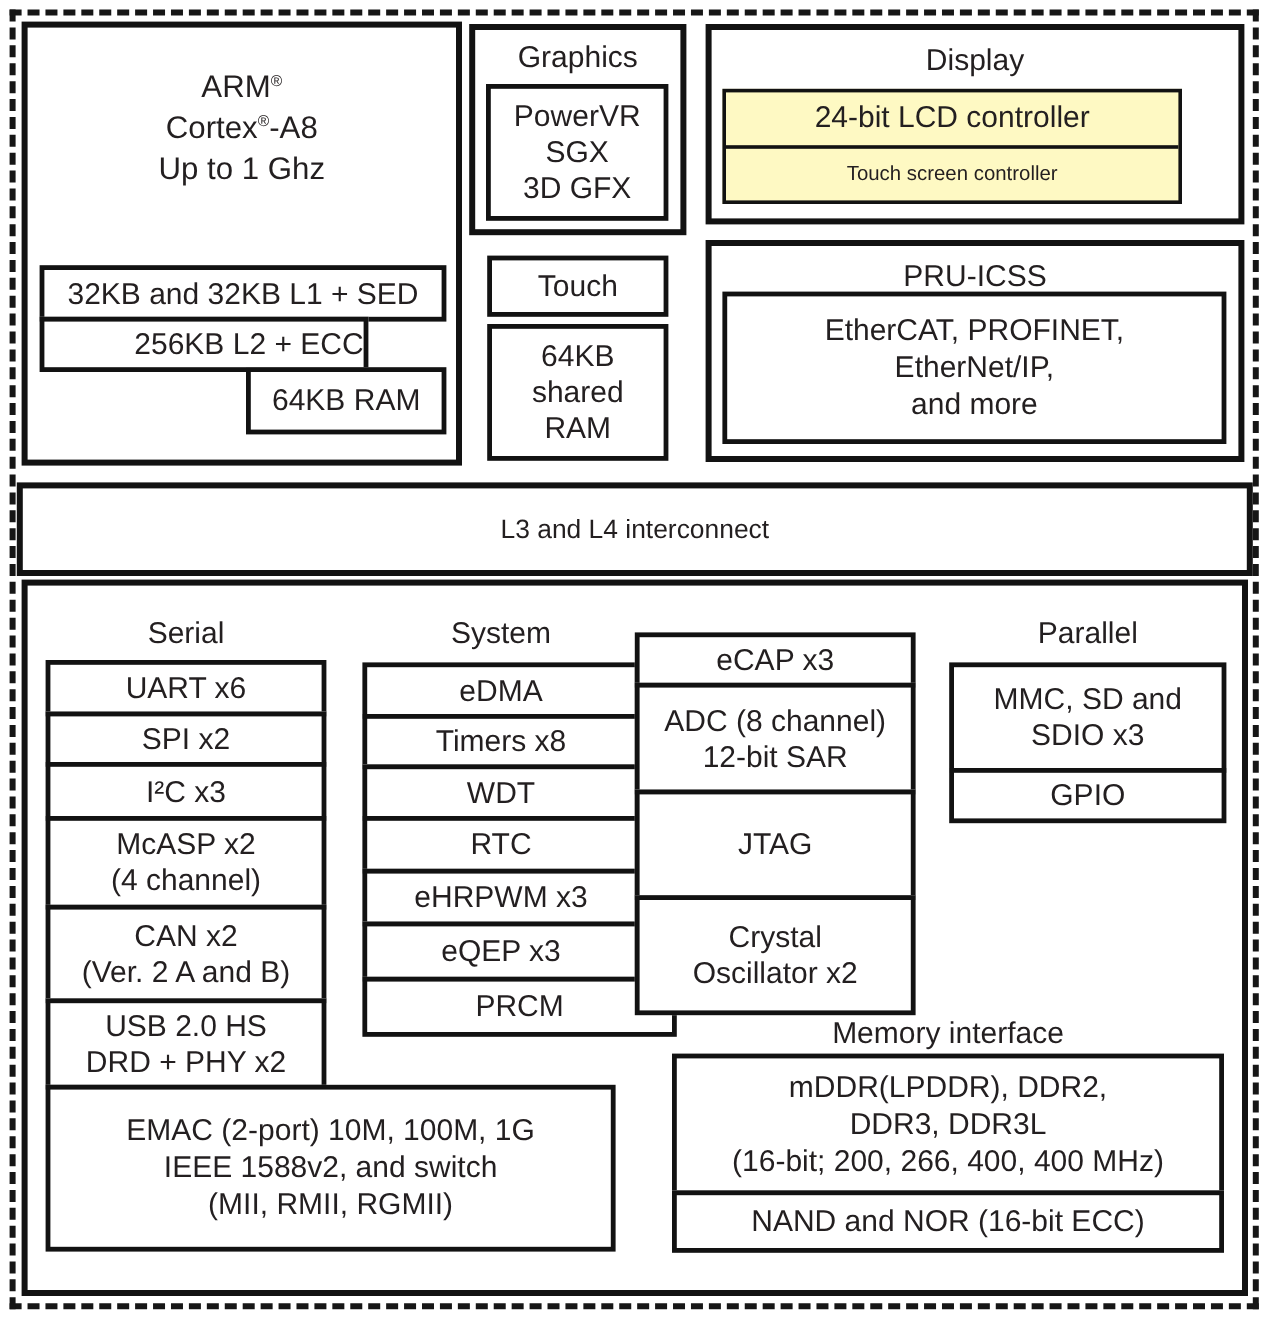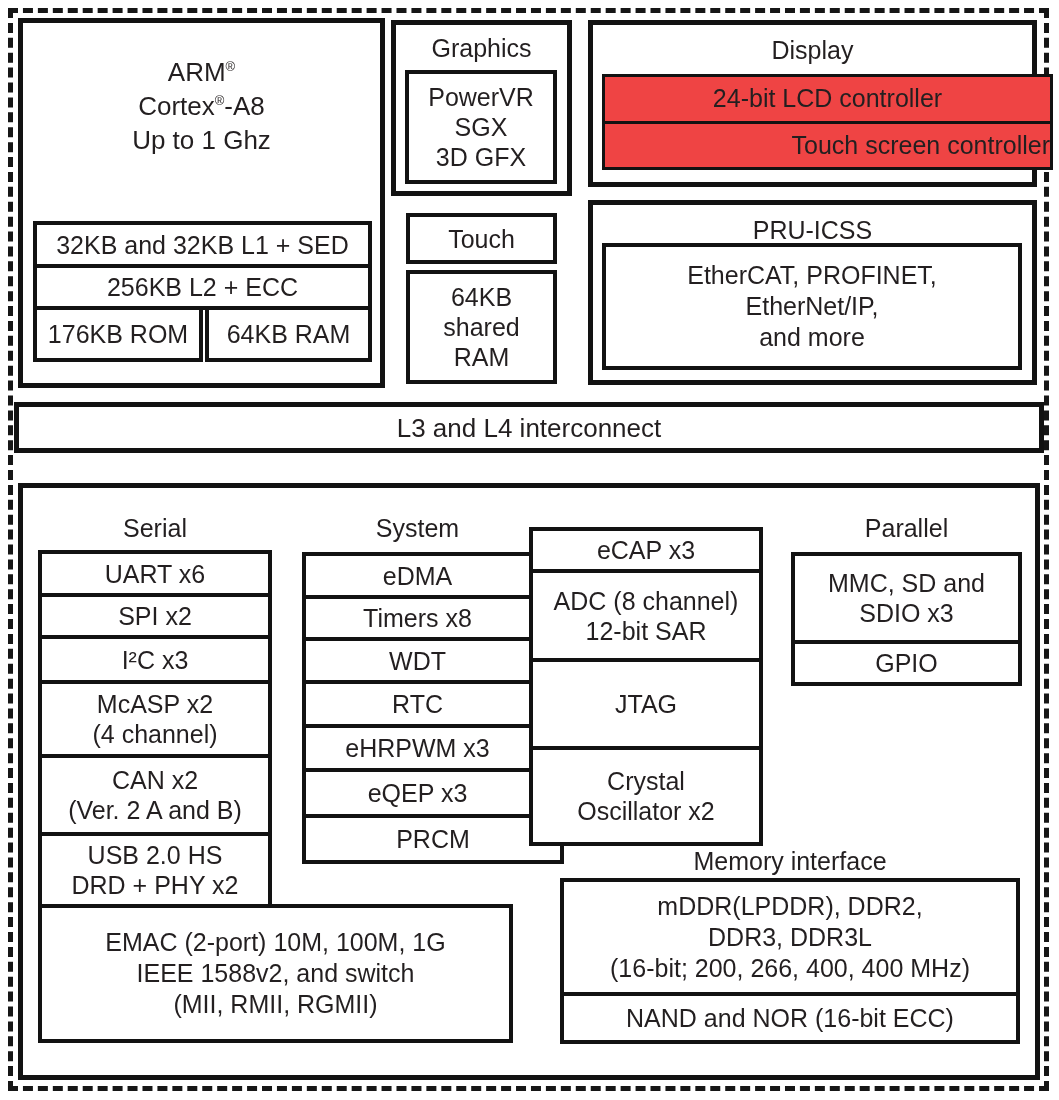--- a/index.html
+++ b/index.html
@@ -38,25 +38,22 @@
   <div class="box b5 title-top" style="left:18px;top:18px;width:367px;height:370px;">
     <div style="padding-top:32px;font-size:26px;line-height:34px;">
       <div><span>ARM</span><sup>®</sup></div>
       <div><span>Cortex</span><sup>®</sup><span>-A8</span></div>
       <div>Up to 1 Ghz</div>
     </div>
   </div>
   <div class="box" style="left:33px;top:221px;width:339px;height:47px;">
       <span>32KB and 32KB L1 + SED</span>
     </div>
-  <div class="box" style="left:33px;top:264px;width:339px;height:46px;">
+  <div class="box" style="left:33px;top:264px;width:274px;height:46px;align-items:flex-end;">
       <span>256KB L2  + ECC</span>
-    </div>
-  <div class="box" style="left:33px;top:306px;width:170px;height:56px;">
-      <span>176KB ROM</span>
     </div>
   <div class="box" style="left:205px;top:306px;width:167px;height:56px;">
       <span>64KB RAM</span>
     </div>
 
   <div class="box b5 title-top" style="left:391px;top:20px;width:181px;height:176px;">
     <div style="padding-top:8px;">Graphics</div>
   </div>
   <div class="box" style="left:405px;top:70px;width:152px;height:114px;">
     <span>PowerVR<br>SGX<br>3D GFX</span>
@@ -66,37 +63,37 @@
     <span>Touch</span>
   </div>
 
   <div class="box" style="left:406px;top:270px;width:151px;height:114px;">
     <span>64KB<br>shared<br>RAM</span>
   </div>
 
   <div class="box b5 title-top" style="left:588px;top:20px;width:449px;height:167px;">
     <div style="padding-top:10px;">Display</div>
   </div>
-  <div class="abs" style="left:602px;top:74px;width:451px;height:96px;border:3px solid #121212;background:#ef4444;display:flex;flex-direction:column;">
+  <div class="abs" style="left:602px;top:74px;width:383px;height:96px;border:3px solid #121212;background:#fef9c3;display:flex;flex-direction:column;">
     <div style="flex:1;display:flex;align-items:center;justify-content:center;border-bottom:3px solid #121212;font-size:25px;">
       <span>24-bit LCD controller</span>
     </div>
-    <div style="flex:1;display:flex;align-items:center;justify-content:flex-end;font-size:25px;">
+    <div style="flex:1;display:flex;align-items:center;justify-content:center;font-size:17px;">
       <span>Touch screen controller</span>
     </div>
   </div>
 
   <div class="box b5 title-top" style="left:588px;top:200px;width:449px;height:185px;">
     <div style="padding-top:10px;">PRU-ICSS</div>
   </div>
   <div class="box lh31" style="left:602px;top:243px;width:420px;height:127px;">
     <span>EtherCAT, PROFINET,<br>EtherNet/IP,<br>and more</span>
   </div>
 
-  <div class="box b5" style="left:14px;top:402px;width:1030px;height:51px;font-size:26px;">
+  <div class="box b5" style="left:14px;top:402px;width:1030px;height:78px;font-size:22px;">
     <span>L3 and L4 interconnect</span>
   </div>
 
   <div class="abs" style="left:18px;top:483px;width:1022px;height:597px;border:5px solid #121212;background:#fff;"></div>
 
   <div class="hdr" style="left:38px;top:513px;width:234px;">Serial</div>
   <div class="box" style="left:38px;top:550px;width:234px;height:47px;">
       <span>UART x6</span>
     </div>
   <div class="box" style="left:38px;top:593px;width:234px;height:46px;">

